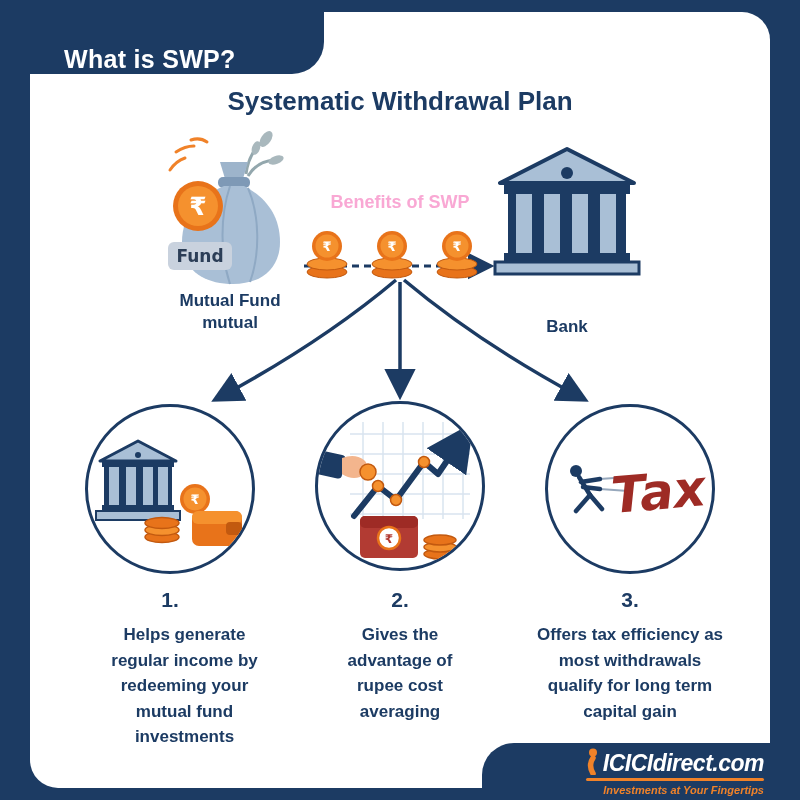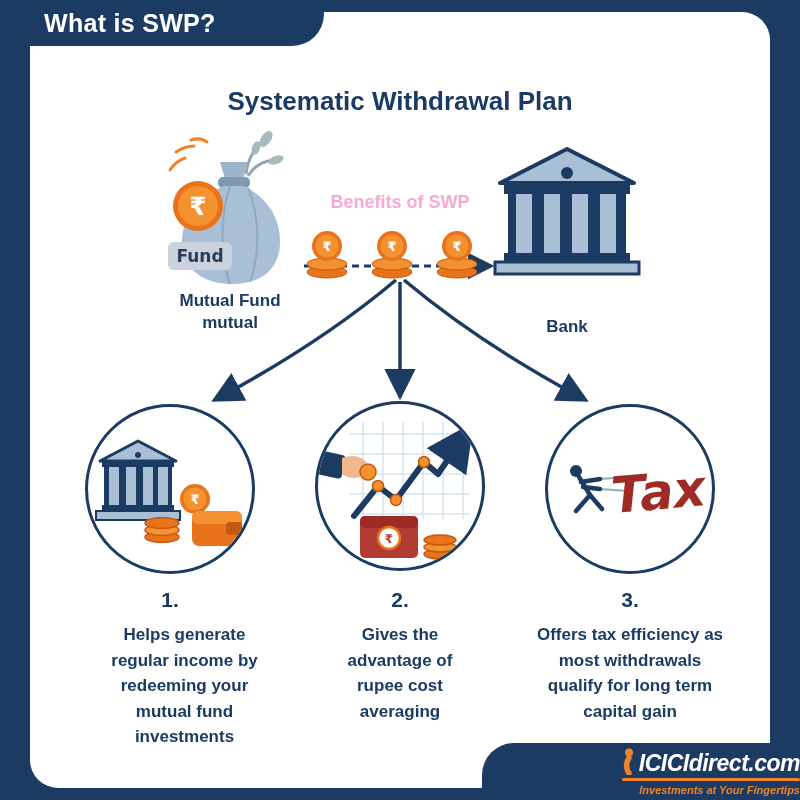--- a/index.html
+++ b/index.html
@@ -9,23 +9,23 @@
     font-family:"Liberation Sans", sans-serif;
     position:relative;
     overflow:hidden;
   }
   .page { position:absolute; inset:0; background:#1c3b63; }
   .card {
     position:absolute; left:30px; top:12px; width:740px; height:776px;
     background:#ffffff; border-radius:28px;
   }
   .header-tab {
-    position:absolute; left:0; top:0; width:324px; height:46px;
+    position:absolute; left:0; top:0; width:324px; height:74px;
     background:#1c3b63; border-bottom-right-radius:32px;
-    display:flex; align-items:center; padding-left:44px;
+    display:flex; align-items:flex-end; padding-left:64px;
   }
   .header-title { color:#ffffff; font-size:25px; font-weight:bold; letter-spacing:0.3px; }
   .main-title {
     position:absolute; top:86px; left:0; width:100%; text-align:center;
     font-size:26px; font-weight:bold; color:#1c3b63;
   }
   .abs { position:absolute; }
   .mf-caption {
     position:absolute; left:165px; top:290px; width:130px; text-align:center;
     font-size:17px; font-weight:600; color:#1c3b63; line-height:1.3;
@@ -54,20 +54,21 @@
     position:absolute; top:622px; text-align:center;
     font-size:17px; font-weight:600; color:#1c3b63; line-height:1.5;
   }
   .t1 { left:107px;  width:155px; }
   .t2 { left:335px; width:130px; }
   .t3 { left:530px; width:200px; }
   .footer-tab {
     position:absolute; right:0; bottom:0; width:318px; height:57px;
     background:#1c3b63; border-top-left-radius:32px;
     display:flex; flex-direction:column; align-items:flex-end; justify-content:center;
+    padding-right:36px;
   }
   .logo-row { display:flex; align-items:flex-end; gap:3px; }
   .logo-text {
     color:#ffffff; font-size:23px; font-weight:bold; font-style:italic;
     letter-spacing:-0.5px; line-height:1;
   }
   .logo-underline {
     width:178px; height:3px; background:#f08229; border-radius:3px; margin-top:3px;
   }
   .tagline {

